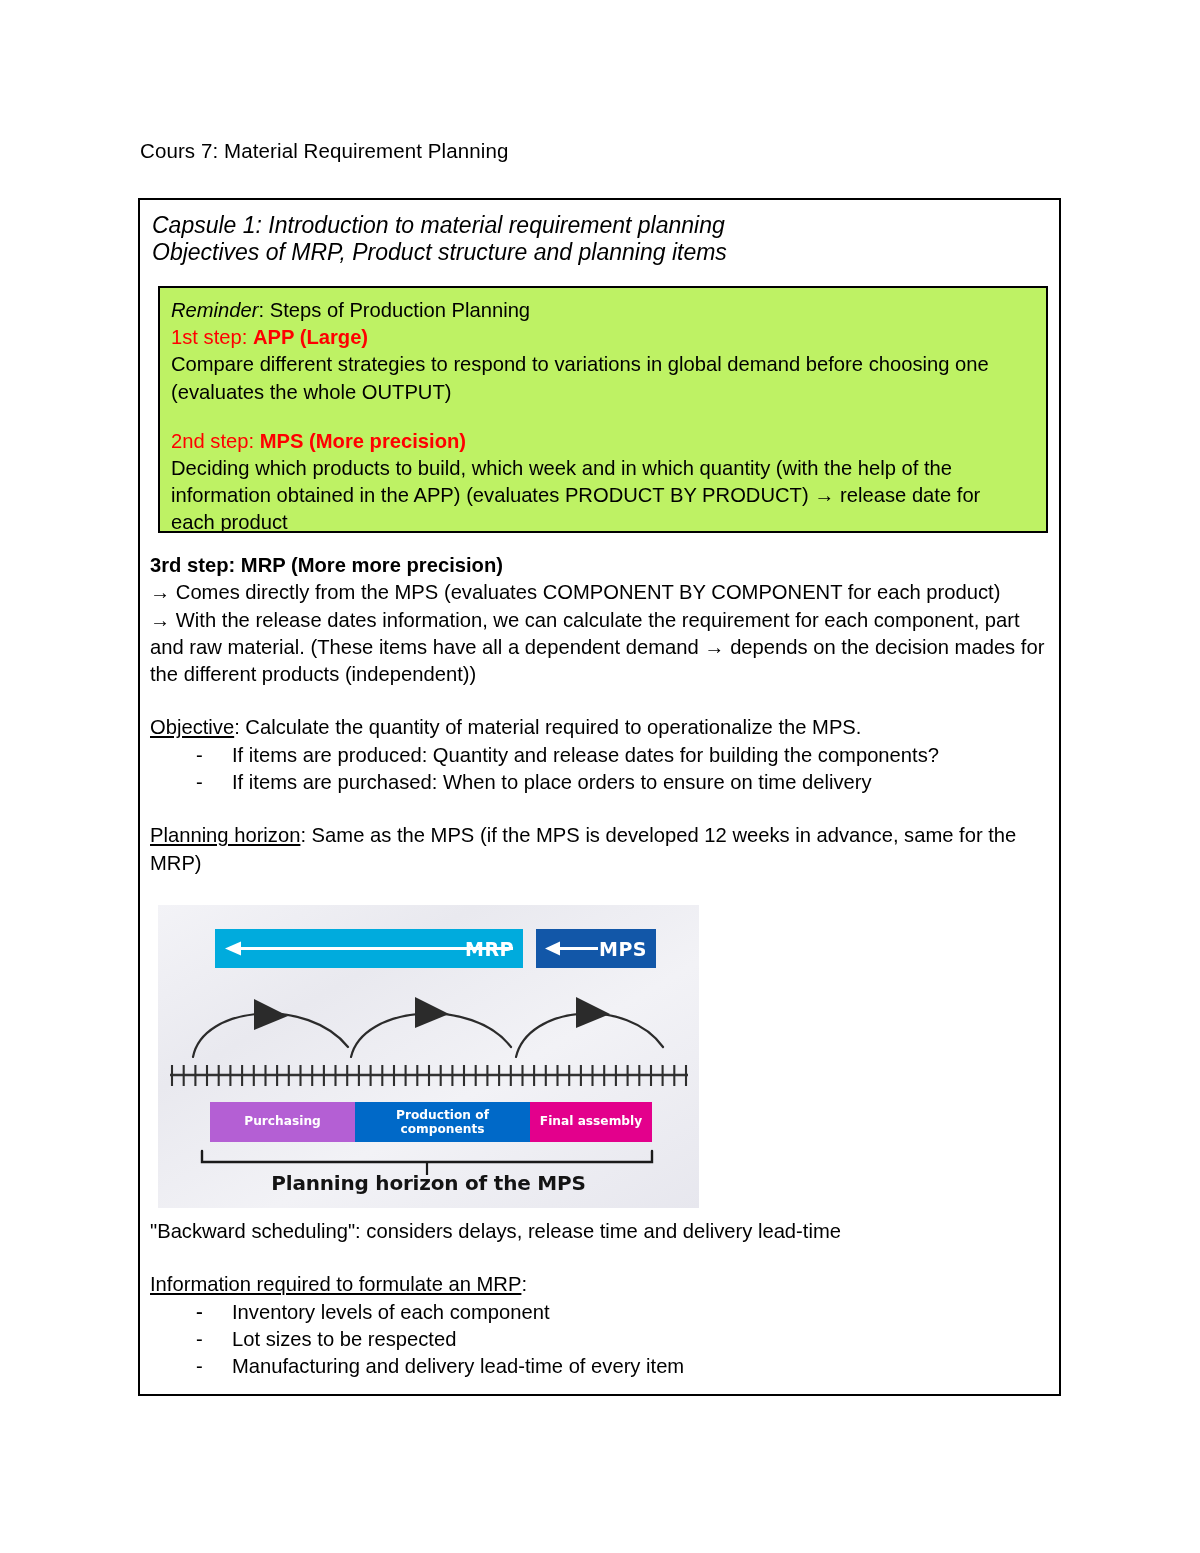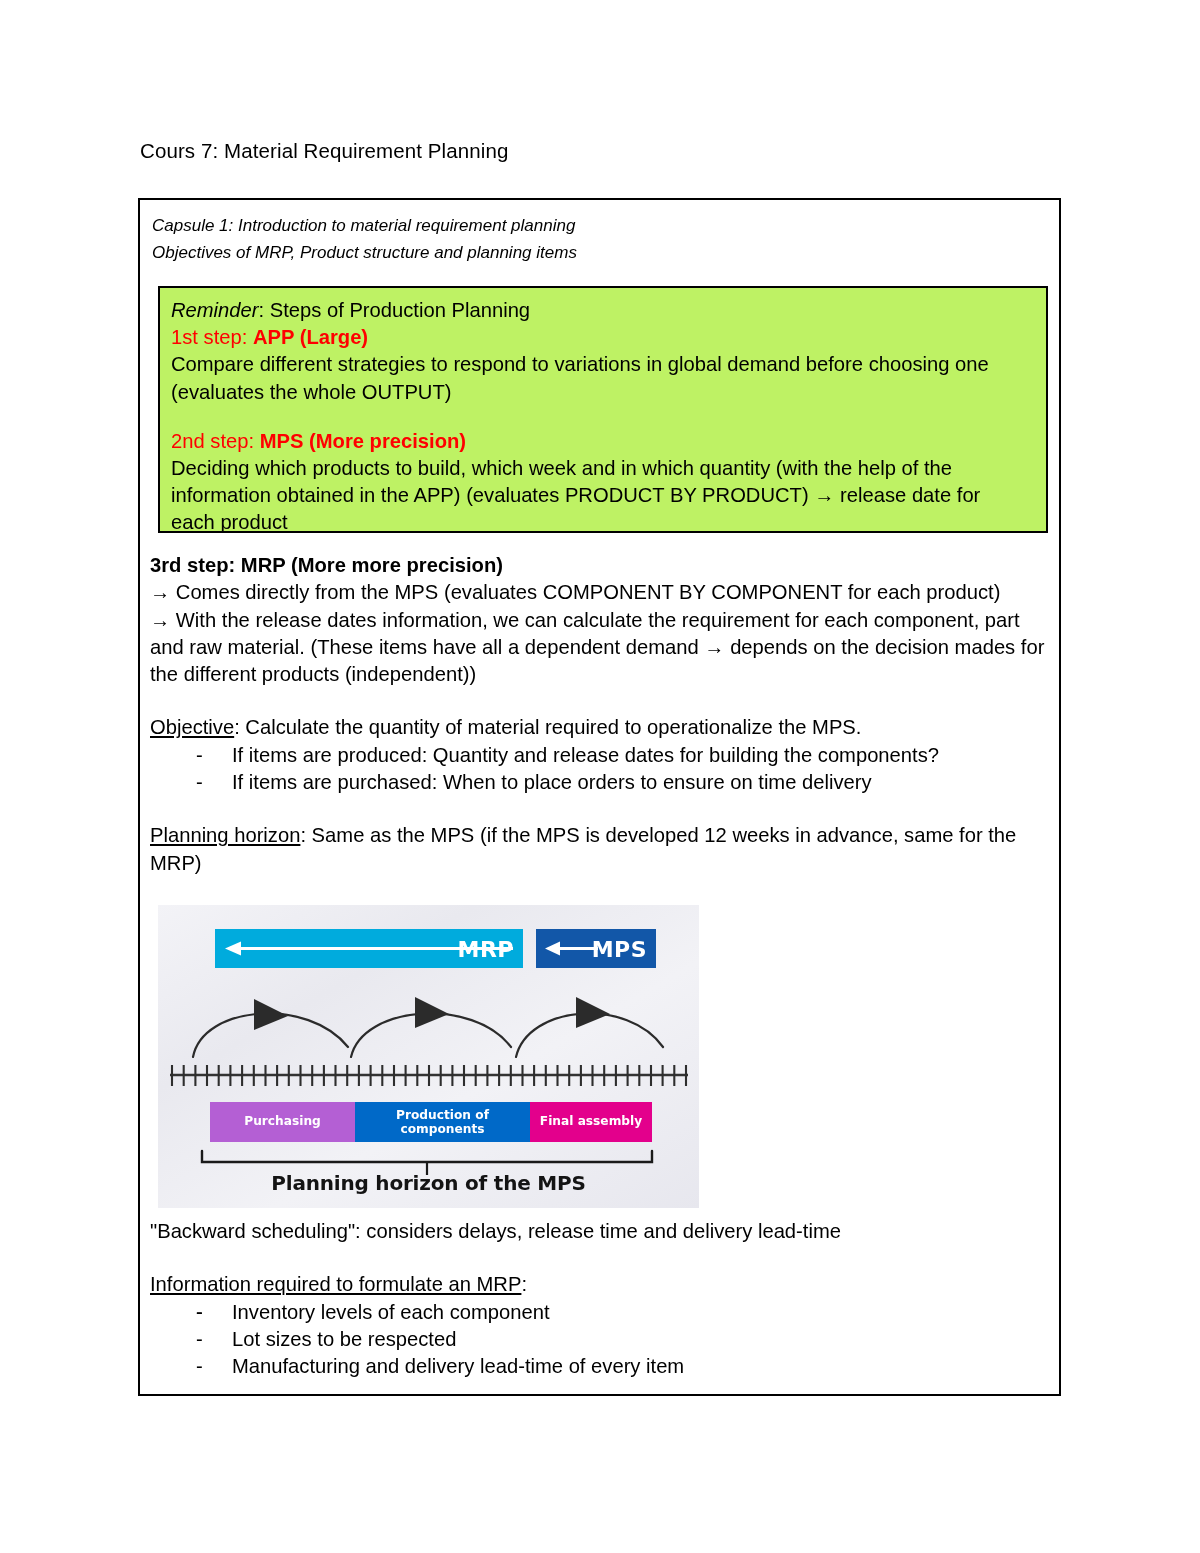--- a/index.html
+++ b/index.html
@@ -46,21 +46,21 @@
     border: 2.2px solid #000;
     background: #fff;
   }
 
   .capsule-head {
     position: absolute;
     left: 12px;
     top: 12px;
     right: 10px;
     font-style: italic;
-    font-size: 17px;
+    font-size: 23px;
     line-height: 27px;
   }
 
   
   .inner-box {
     position: absolute;
     left: 18px;
     top: 86px;
     width: 890px;
     height: 247px;
@@ -138,21 +138,21 @@
     left: 378px; top: 24px;
     width: 120px; height: 39px;
     background: #1257a8;
   }
   .bar-label {
     position: absolute;
     right: 9px; top: 50%;
     transform: translateY(-50%);
     color: #ffffff;
     font-weight: bold;
-    font-size: 22px;
+    font-size: 19px;
     letter-spacing: 0.5px;
     font-family: "DejaVu Sans", sans-serif;
     margin-left: 6px;
   }
 
   .seg-purple {
     position: absolute;
     left: 52px; top: 197px;
     width: 145px; height: 40px;
     background: #b45fd4;

